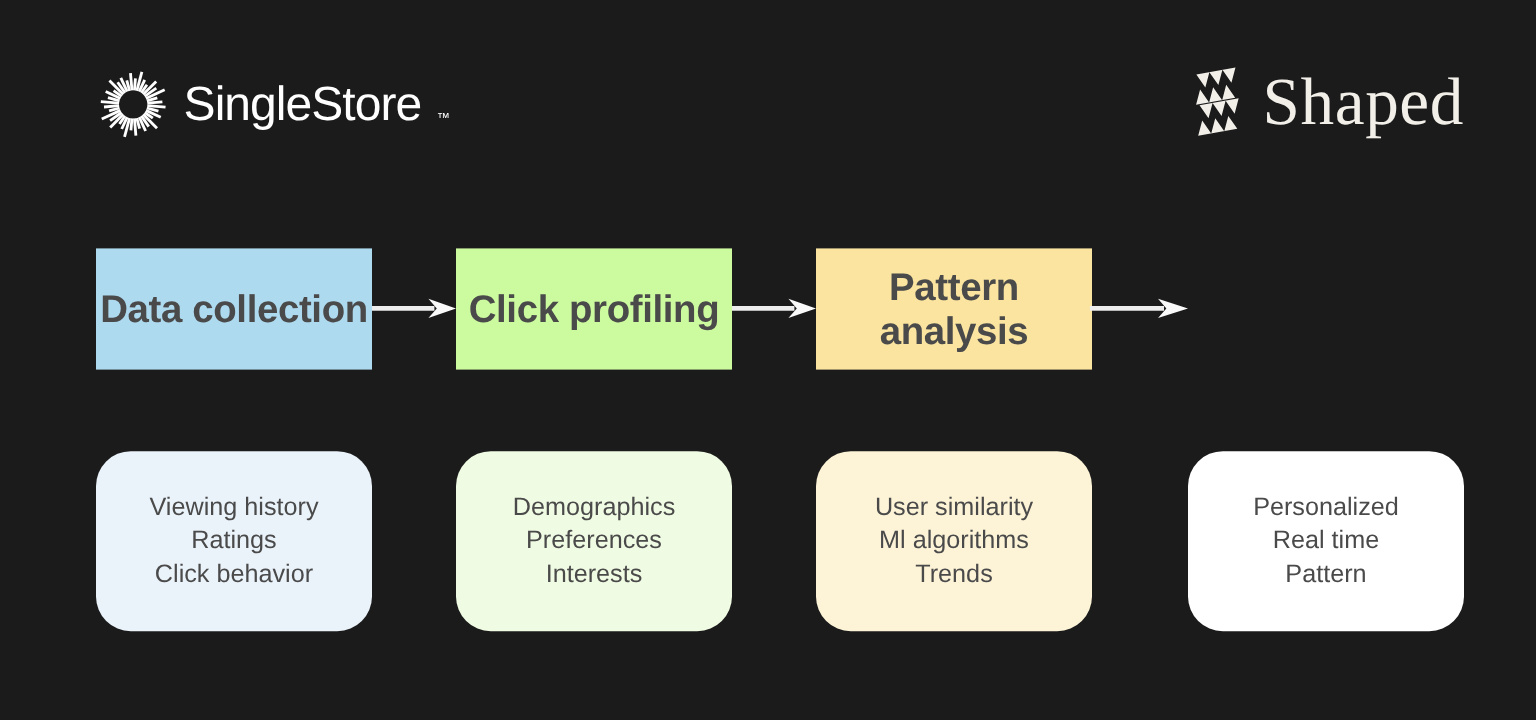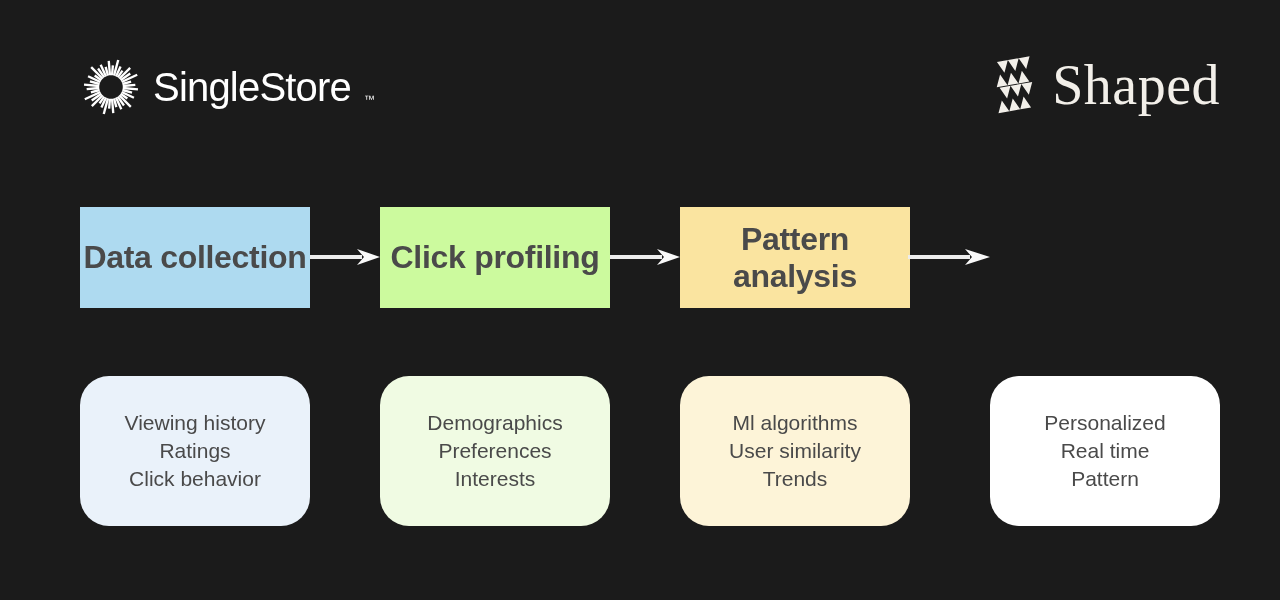--- a/index.html
+++ b/index.html
@@ -151,22 +151,22 @@
     <div>Viewing history</div>
     <div>Ratings</div>
     <div>Click behavior</div>
   </div>
   <div class="stage-detail col-1" style="background-color: rgb(240, 251, 227);">
     <div>Demographics</div>
     <div>Preferences</div>
     <div>Interests</div>
   </div>
   <div class="stage-detail col-2" style="background-color: rgb(253, 244, 216);">
+    <div>User similarity</div>
     <div>Ml algorithms</div>
-    <div>User similarity</div>
     <div>Trends</div>
   </div>
   <div class="stage-detail col-3" style="background-color: #ffffff;">
     <div>Personalized</div>
     <div>Real time</div>
     <div>Pattern</div>
   </div>
 
 </div>
 

